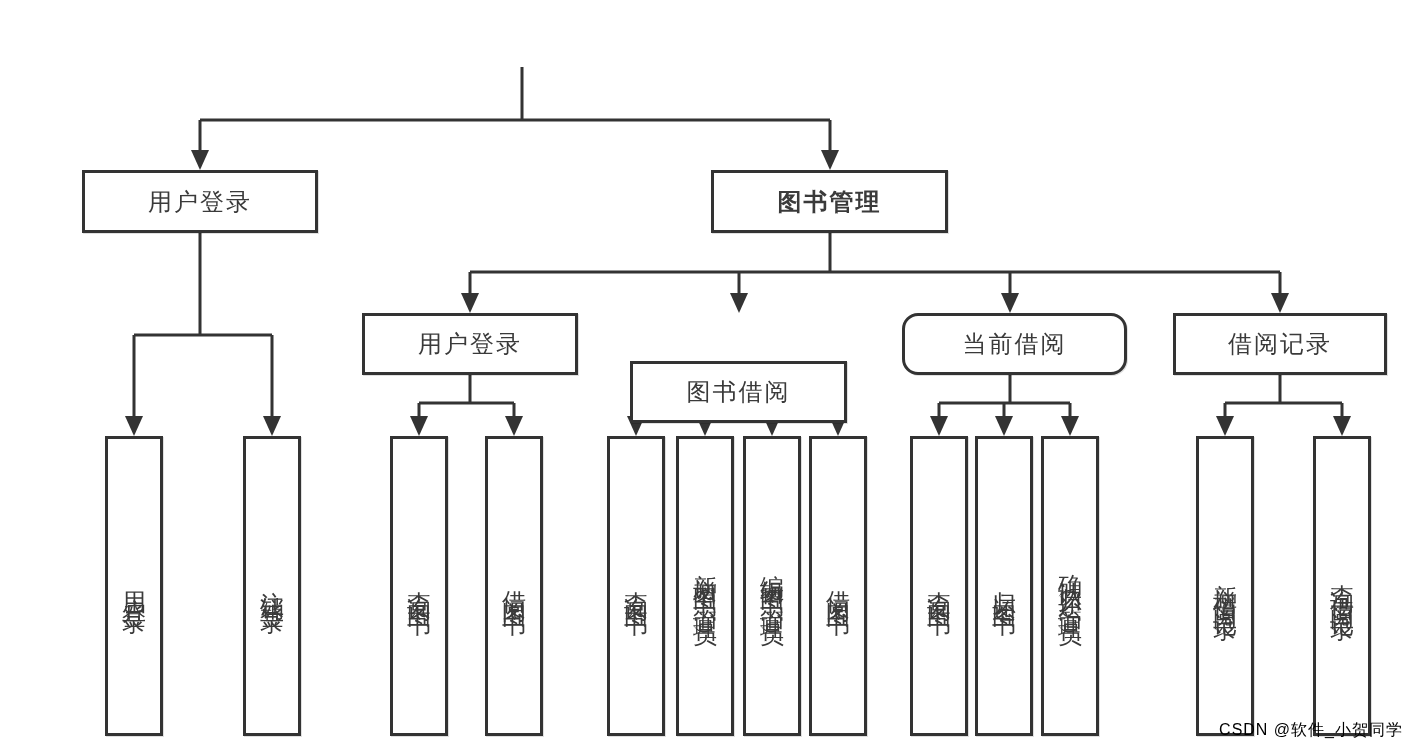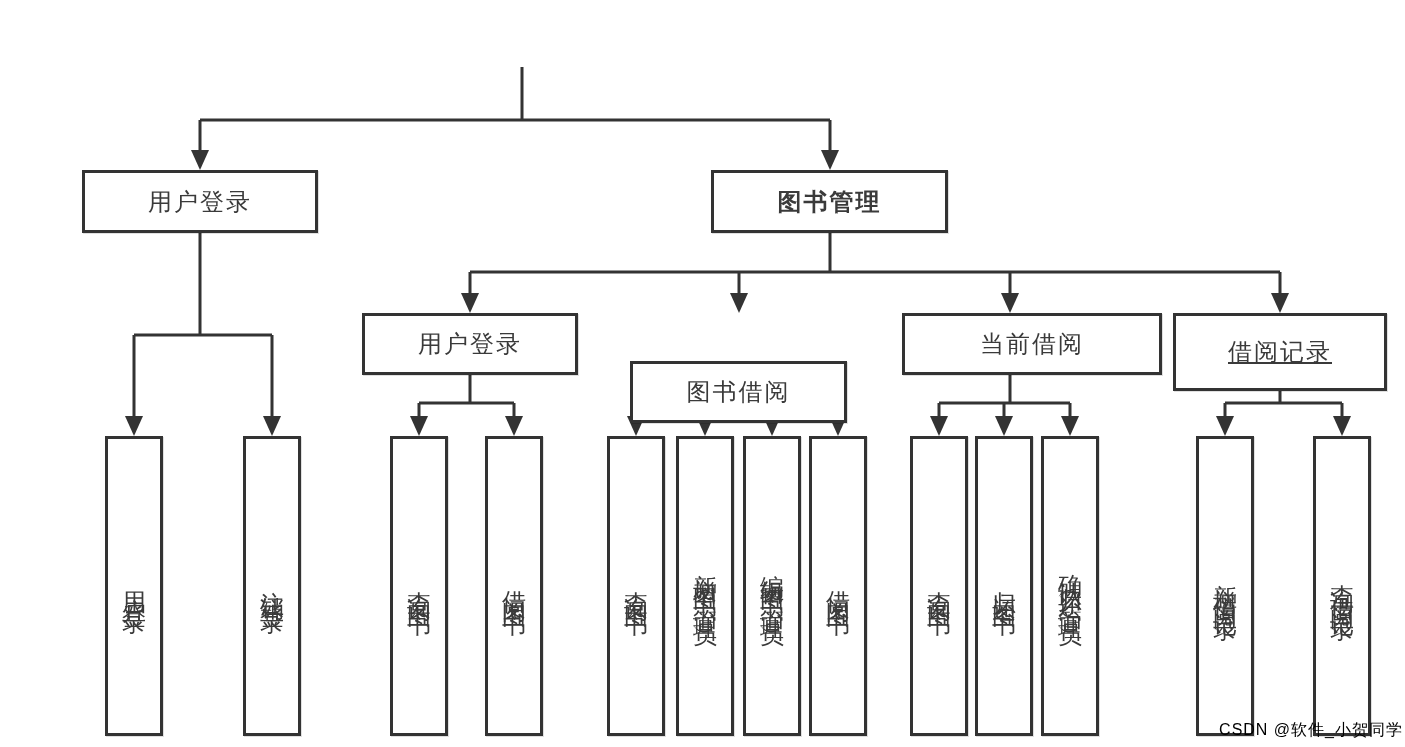--- a/index.html
+++ b/index.html
@@ -110,24 +110,24 @@
   <div class="node h" style="left:711px; top:170px; width:237px; height:63px;font-weight:bold;">
     <span>图书管理</span>
   </div>
 
   <div class="node h" style="left:362px; top:313px; width:216px; height:62px;">
     <span>用户登录</span>
   </div>
   <div class="node h" style="left:630px; top:313px; width:217px; height:62px;margin-top:48px;">
     <span>图书借阅</span>
   </div>
-  <div class="node h" style="left:902px; top:313px; width:260px; height:62px;">
+  <div class="node h" style="left:902px; top:313px; width:225px; height:62px;border-radius:16px;">
     <span>当前借阅</span>
   </div>
-  <div class="node h" style="left:1173px; top:313px; width:214px; height:78px;text-decoration:underline;">
+  <div class="node h" style="left:1173px; top:313px; width:214px; height:62px;">
     <span>借阅记录</span>
   </div>
 
   <div class="node v" style="left:105px; top:436px; width:58px; height:300px;">
     <span>用户登录</span>
   </div>
   <div class="node v" style="left:243px; top:436px; width:58px; height:300px;">
     <span>注销登录</span>
   </div>
 

